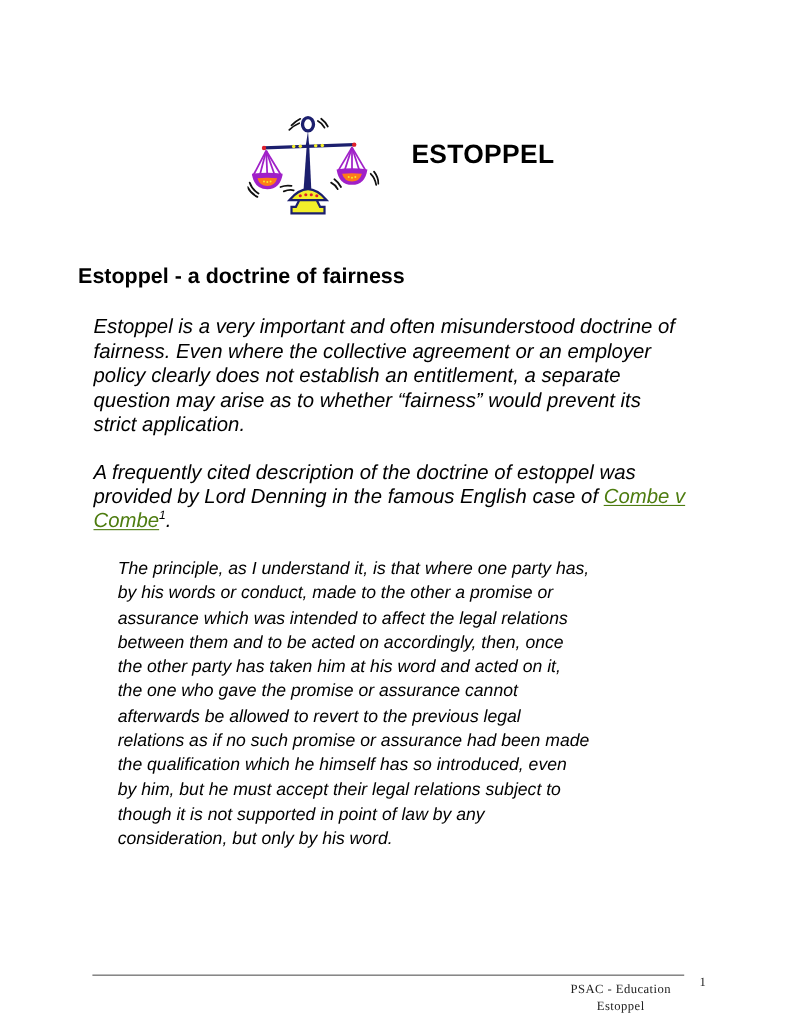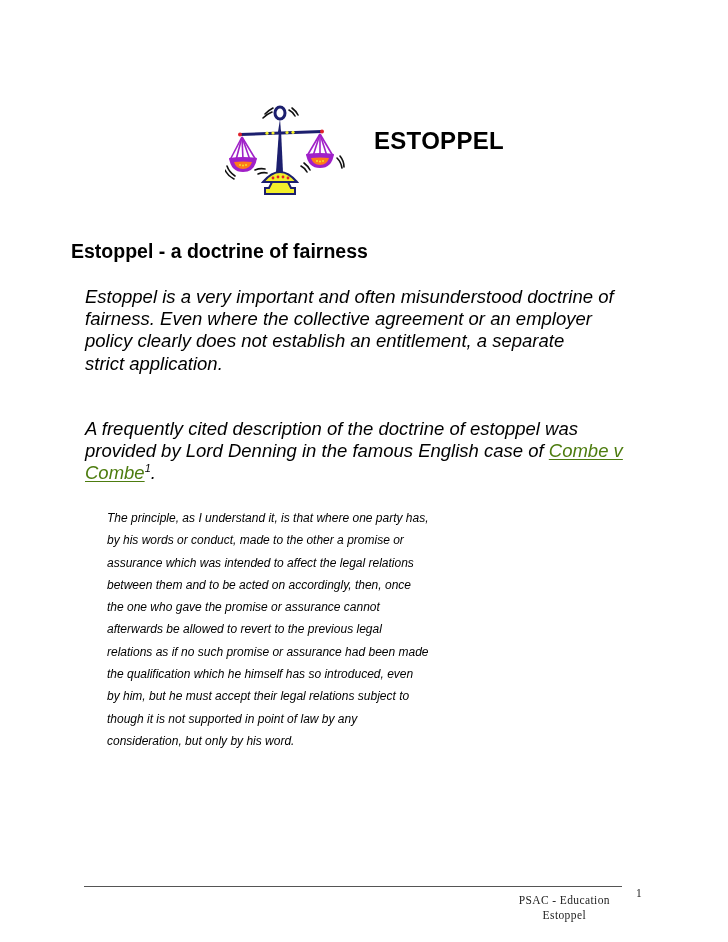--- a/index.html
+++ b/index.html
@@ -58,21 +58,21 @@
       white-space: nowrap;
       font-style: italic;
     }
     .para-1 { top: 286px; }
     .para-2 { top: 418px; }
     .quote {
       position: absolute;
       left: 107px;
       top: 507px;
       width: 530px;
-      font-size: 12px;
+      font-size: 16px;
       line-height: 22.3px;
       font-style: italic;
       margin: 0;
     }
     .quote .line {
       display: block;
       white-space: nowrap;
     }
     .case-link {
       text-decoration: underline;
@@ -195,34 +195,36 @@
   </svg>
 
   <div class="doc-title">ESTOPPEL</div>
 
   <div class="section-heading">Estoppel - a doctrine of fairness</div>
 
   <p class="para para-1">
     <span class="line">Estoppel is a very important and often misunderstood doctrine of</span>
     <span class="line">fairness.  Even where the collective agreement or an employer</span>
     <span class="line">policy clearly does not establish an entitlement, a separate</span>
+    <span class="line">question may arise as to whether “fairness” would prevent its</span>
     <span class="line">strict application.</span>
   </p>
 
   <p class="para para-2">
     <span class="line">A frequently cited description of the doctrine of estoppel was</span>
     <span class="line"><span>provided by Lord Denning in the famous English case of </span><span class="case-link">Combe v</span></span>
     <span class="line"><span class="case-link">Combe</span><span class="footnote-ref">1</span><span>.</span></span>
   </p>
 
   <blockquote class="quote">
     <span class="line">The principle, as I understand it, is that where one party has,</span>
     <span class="line">by his words or conduct, made to the other a promise or</span>
     <span class="line">assurance which was intended to affect the legal relations</span>
     <span class="line">between them and to be acted on accordingly, then, once</span>
+    <span class="line">the other party has taken him at his word and acted on it,</span>
     <span class="line">the one who gave the promise or assurance cannot</span>
     <span class="line">afterwards be allowed to revert to the previous legal</span>
     <span class="line">relations as if no such promise or assurance had been made</span>
     <span class="line">the qualification which he himself has so introduced, even</span>
     <span class="line">by him, but he must accept their legal relations subject to</span>
     <span class="line">though it is not supported in point of law by any</span>
     <span class="line">consideration, but only by his word.</span>
   </blockquote>
 
   <div class="footer-rule"></div>

